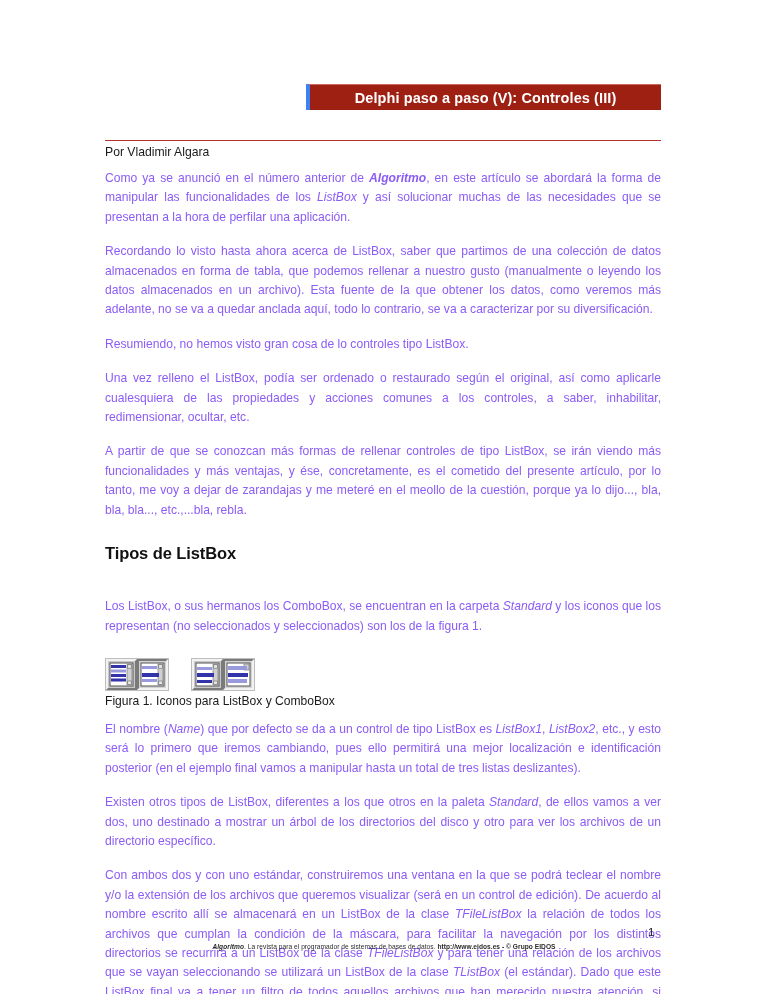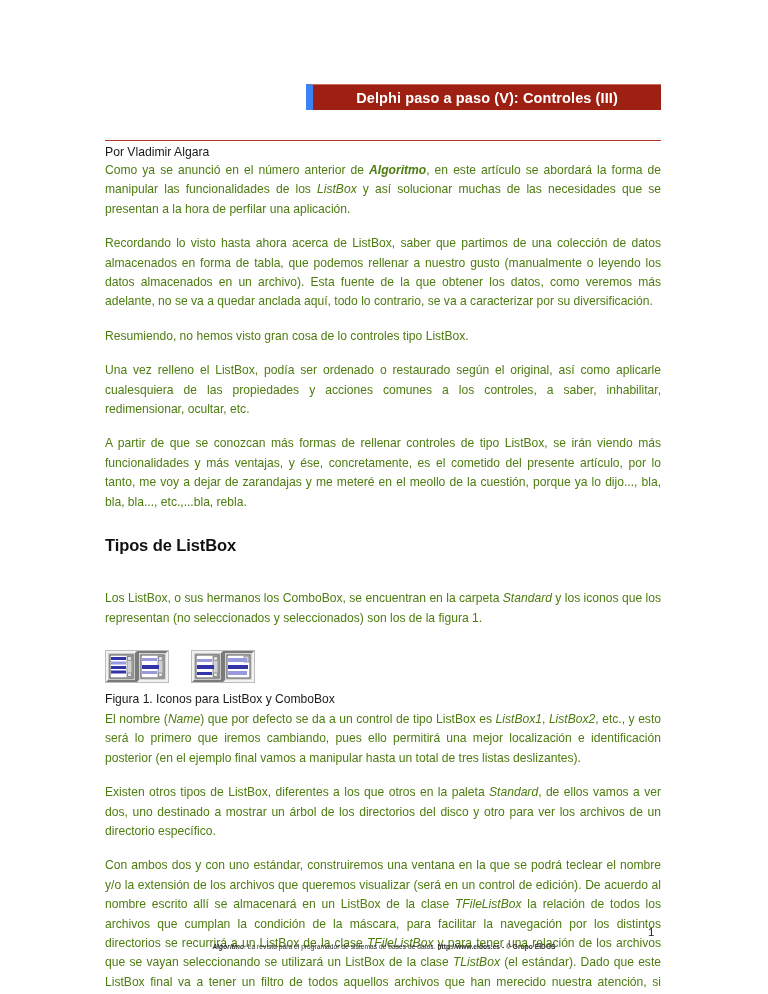--- a/index.html
+++ b/index.html
@@ -31,21 +31,21 @@
     height: 50px;
   }
   .title-banner {
     position: absolute;
     left: 306px;
     top: 0px;
     width: 355px;
     height: 26px;
     background: #9E2012;
     border-top: 1px solid #C96B5E;
-    border-left: 7px solid #3b82f6;
+    border-left: 4px solid #3b82f6;
     box-sizing: border-box;
     display: flex;
     align-items: center;
     justify-content: center;
   }
   .title-banner-text {
     color: #ffffff;
     font-size: 14.5px;
     font-weight: bold;
     letter-spacing: 0.1px;
@@ -69,25 +69,25 @@
   }
 
   
   .content {
     position: absolute;
     left: 105px;
     top: 157px;
     width: 556px;
   }
   p.body-par {
-    margin: 4px 0 15px 0;
+    margin: 12px 0 15px 0;
     font-size: 12.1px;
     line-height: 19.4px;
     text-align: justify;
-    color: #4d7c0f;
+    color: #8b5cf6;
   }
   p.body-par:last-child { margin-bottom: 0; }
   i { font-style: italic; }
   b.bi { font-weight: bold; font-style: italic; }
 
   h2.section-heading {
     margin: 24px 0 34px 0;
     font-size: 16.5px;
     font-weight: bold;
     color: #111111;
@@ -130,21 +130,20 @@
     border-left: 2px solid #7A7A7A;
     border-right: 2px solid #F2F2F2;
     border-bottom: 2px solid #F2F2F2;
     background: #D4D4D4;
   }
   .glyph {
     position: absolute;
     left: 0; top: 0; right: 0; bottom: 0;
   }
   .figure-caption {
-    margin-top: 6px;
     font-size: 12.1px;
     color: #1a1a1a;
   }
   .after-figure { margin-top: 26px; }
 
   
   .footer {
     position: absolute;
     left: 0;
     top: 935px;

